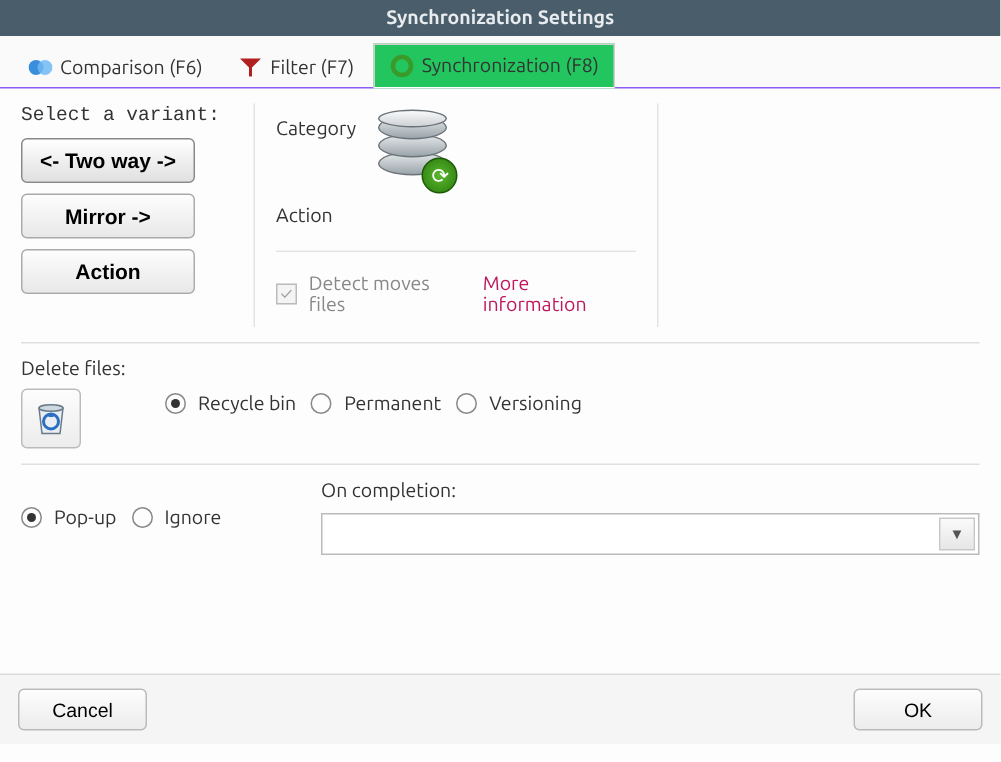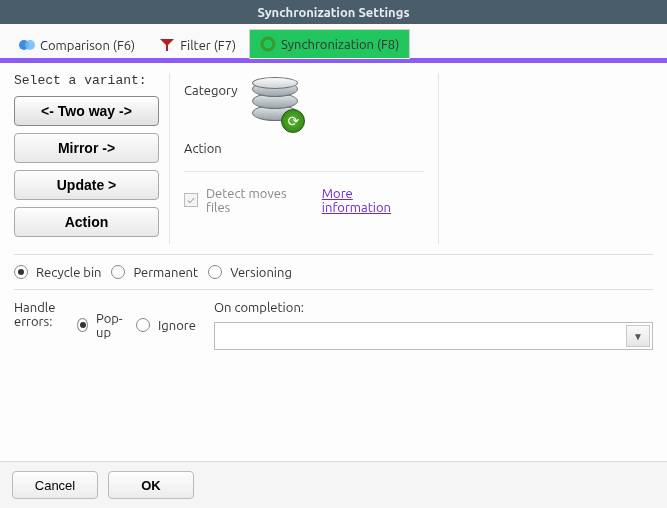--- a/index.html
+++ b/index.html
@@ -16,21 +16,21 @@
   background: #4a5d6b;
   color: #e8ecef;
   text-align: center;
   padding: 5px 0;
   font-size: 13px;
   font-weight: bold;
 }
 .tabs {
   display: flex;
   background: #fafafa;
-  border-bottom: 5px solid #8b5cf6;
+  border-bottom: 1px solid #8b5cf6;
   padding: 4px 8px 0 8px;
   gap: 2px;
 }
 .tab {
   display: flex;
   align-items: center;
   gap: 5px;
   padding: 6px 10px;
   cursor: pointer;
   border: 1px solid transparent;
@@ -54,21 +54,21 @@
   width: 155px;
   padding-right: 10px;
 }
 .variant-label {
   margin-bottom: 8px;
   color: #333;
   font-family: Liberation Mono, monospace;
 }
 .variant-btn {
   display: block;
-  width: 145px;
+  width: 116px;
   height: 30px;
   margin-bottom: 7px;
   border: 1px solid #aaa;
   border-radius: 4px;
   background: linear-gradient(#fdfdfd, #e8e8e8);
   font-size: 14px;
   font-weight: bold;
   cursor: pointer;
 }
 .variant-btn.selected {
@@ -150,22 +150,21 @@
   border: 1px solid #bbb;
   background: #f4f4f4;
   display: inline-flex;
   align-items: center;
   justify-content: center;
   font-size: 11px;
   color: #999;
 }
 .more-link {
   margin-left: 1px;
-  color: #6d28d9;
-  text-decoration: underline;
+  color: #be185d;
   cursor: pointer;
 }
 .desc-col {
   padding: 4px 8px 4px 14px;
   width: 220px;
   line-height: 1.45;
   color: #333;
 }
 .hr {
   border: none;
@@ -239,40 +238,40 @@
   border: 1px solid #c8c8c8;
   background: linear-gradient(#fafafa, #e6e6e6);
   display: flex;
   align-items: center;
   justify-content: center;
   font-size: 10px;
   color: #555;
 }
 .footer {
   position: absolute;
-  bottom: 0;
+  bottom: 12px;
   left: 0;
   right: 0;
   border-top: 1px solid #ddd;
   background: #f5f5f5;
   padding: 9px 12px;
   display: flex;
-  justify-content: flex-start;
+  justify-content: space-between;
   gap: 10px;
 }
 .dlg-btn {
   min-width: 86px;
   height: 28px;
   border: 1px solid #bbb;
   border-radius: 4px;
   background: linear-gradient(#fdfdfd, #ececec);
   cursor: pointer;
   font-size: 13px;
 }
-.dlg-btn.ok { font-weight: bold; }
+.dlg-btn.ok { font-weight: normal; }
 .icon-svg { width: 16px; height: 16px; }
 </style>
 </head>
 <body>
 
 <div class="titlebar">
   <span>Synchronization Settings</span>
 </div>
 
 <div class="tabs">
@@ -298,21 +297,20 @@
   </div>
 </div>
 
 <div class="content">
 
   <div class="upper">
     <div class="variant-col">
       <div class="variant-label">Select a variant:</div>
       <button class="variant-btn selected">&lt;- Two way -&gt;</button>
       <button class="variant-btn">Mirror -&gt;</button>
-      <button class="variant-btn">Update &gt;</button>
       <button class="variant-btn">Action</button>
     </div>
 
     <div class="middle-col">
       <div class="ca-row">
         <div class="ca-labels">
           <span>Category</span>
           <span>Action</span>
         </div>
         <div class="db-icon">
@@ -328,41 +326,51 @@
         <span>Detect moves files</span>
         <span class="more-link">More information</span>
       </div>
     </div>
 
   </div>
 
   <hr class="hr">
 
   <div class="delete-section">
+    <div>
+      <div class="delete-label">Delete files:</div>
+      <div class="bin-btn">
+        <svg class="bin-svg" viewBox="0 0 26 26">
+          <path d="M5 6 L21 6 L19 23 L7 23 Z" fill="#e8eef4" stroke="#6a7a88" stroke-width="1"></path>
+          <ellipse cx="13" cy="6" rx="8" ry="2.2" fill="#cfd9e2" stroke="#6a7a88" stroke-width="1"></ellipse>
+          <circle cx="13" cy="15" r="5" fill="none" stroke="#2b6fc2" stroke-width="2"></circle>
+          <path d="M13 10 L15 12 L11 12 Z" fill="#2b6fc2"></path>
+        </svg>
+      </div>
+    </div>
     <div class="radio-col">
       <div class="radio-item">
         <span class="radio on"></span>
         <span>Recycle bin</span>
       </div>
       <div class="radio-item">
         <span class="radio"></span>
         <span>Permanent</span>
       </div>
       <div class="radio-item">
         <span class="radio"></span>
         <span>Versioning</span>
       </div>
     </div>
   </div>
 
   <hr class="hr">
 
   <div class="handle-section">
     <div class="handle-left">
-      <div>Handle errors:</div>
       <div class="radio-col">
         <div class="radio-item">
           <span class="radio on"></span>
           <span>Pop-up</span>
         </div>
         <div class="radio-item">
           <span class="radio"></span>
           <span>Ignore</span>
         </div>
       </div>

